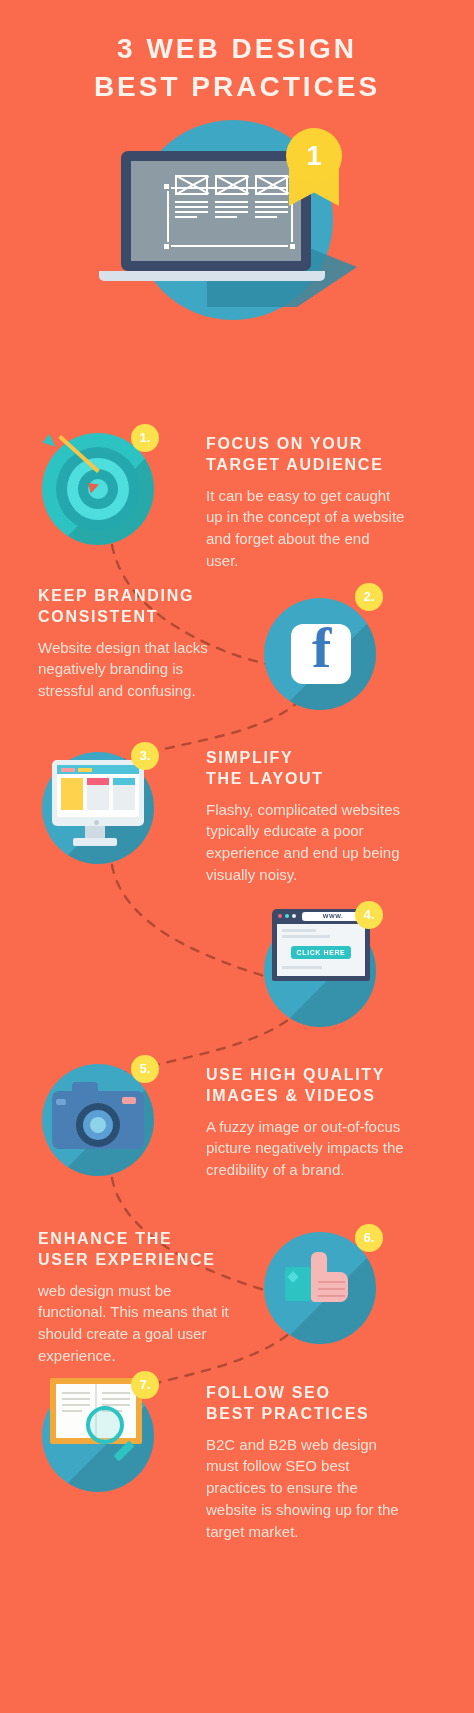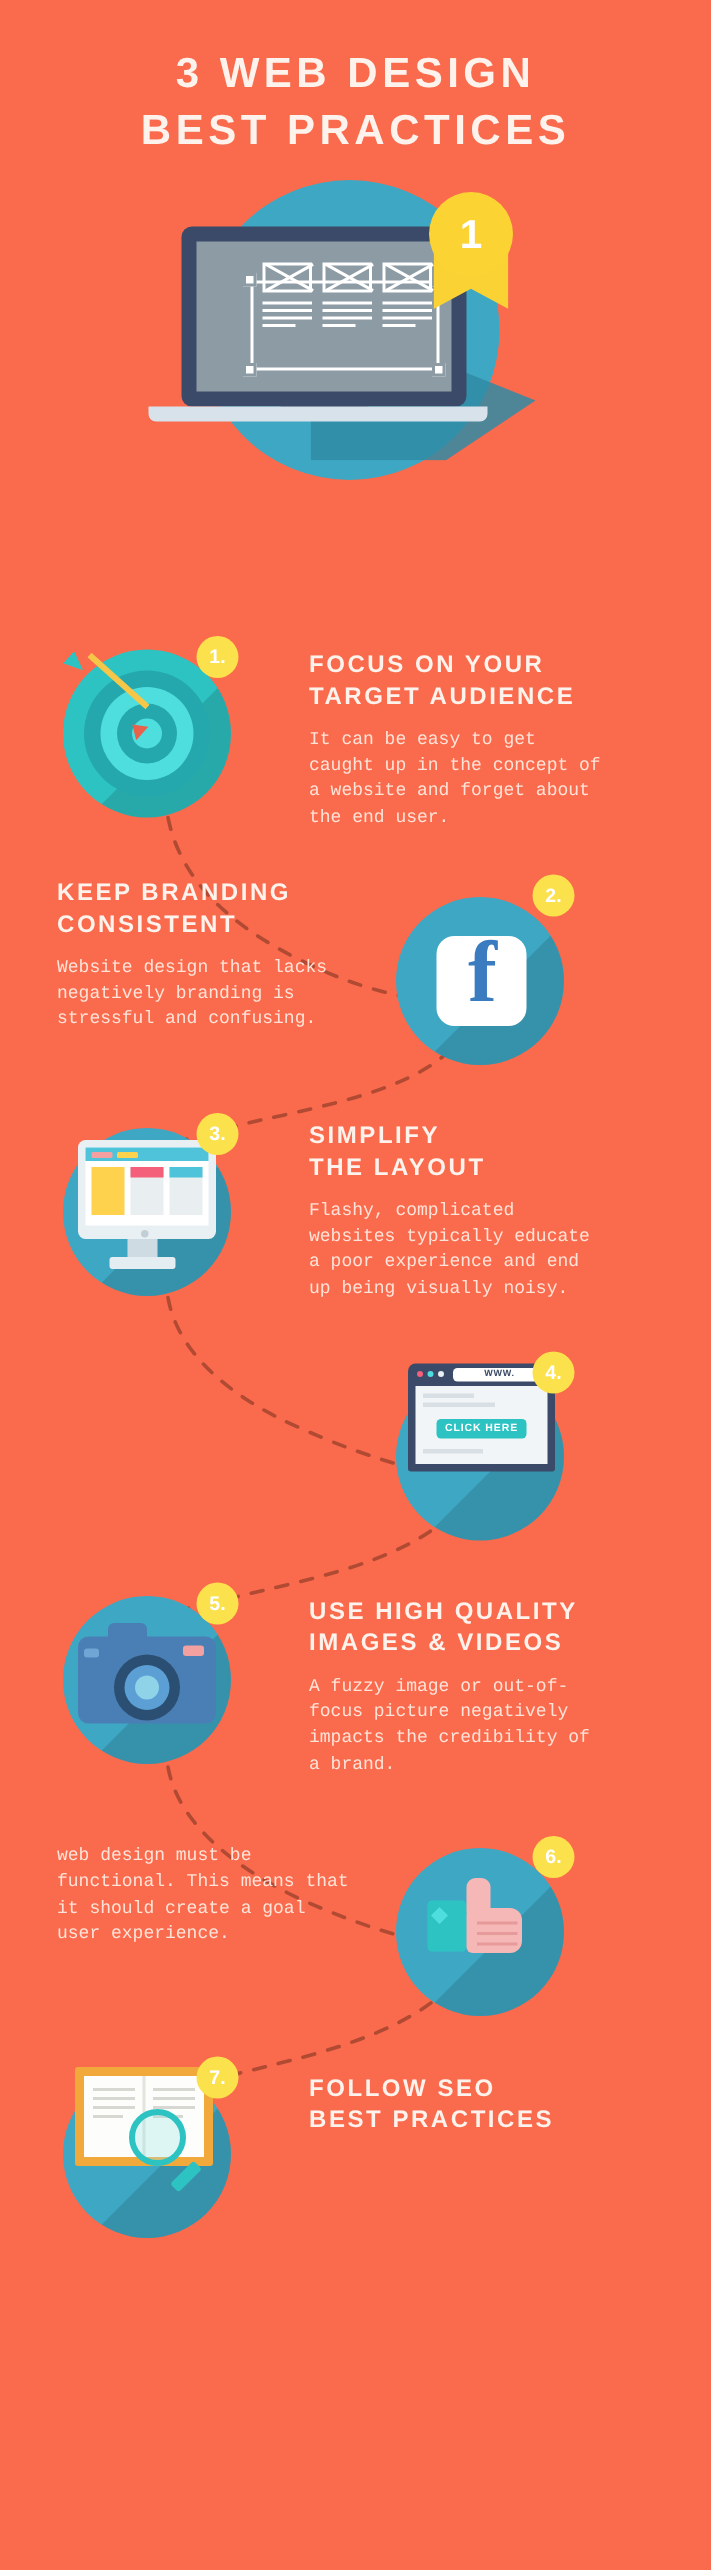--- a/index.html
+++ b/index.html
@@ -148,23 +148,22 @@
     color: #fdf3ec;
     font-weight: bold;
     font-size: 16px;
     letter-spacing: 1.7px;
     line-height: 1.3;
     text-transform: uppercase;
     margin-bottom: 9px;
   }
   .body {
     color: #ffe3d8;
-    font-size: 12px;
+    font-size: 15px;
     line-height: 1.45;
-    font-family: Liberation Mono, monospace;
   }
 
   
   .circ {
     position: absolute;
     width: 112px; height: 112px;
     border-radius: 50%;
     background: #3ea8c4;
   }
   .circ.teal { background: #2ec3c3; }
@@ -495,20 +494,24 @@
       <div class="cell" style="left:289px; top:1273px; width:8px; height:8px; background:#4fdede; transform:rotate(45deg);"></div>
       <div class="thumb-up" style="left:311px; top:1252px; width:16px; height:24px;"></div>
       <div class="thumb-hand" style="left:311px; top:1272px; width:37px; height:30px; border-radius:4px 8px 8px 4px;"></div>
       <div class="cell" style="left:318px; top:1281px; width:27px; height:2px; background:#e79a9a;"></div>
       <div class="cell" style="left:318px; top:1288px; width:27px; height:2px; background:#e79a9a;"></div>
       <div class="cell" style="left:318px; top:1295px; width:27px; height:2px; background:#e79a9a;"></div>
     </div>
     <div class="badge" style="left:355px; top:1224px;">6.</div>
 
     <div class="txtblock left" style="top:1229px;">
+      <div class="head">
+        <span>ENHANCE THE</span><br>
+        <span>USER EXPERIENCE</span>
+      </div>
       <div class="body">web design must be functional. This means that it should create a goal user experience.</div>
     </div>
   </div>
 
   <div class="section">
     <div class="circ" style="left:42px; top:1380px;">
       <div class="circ-shadow">
           <i></i>
         </div>
     </div>
@@ -527,16 +530,17 @@
       <div class="mag-ring" style="left:86px; top:1406px; width:38px; height:38px;"></div>
       <div class="mag-handle" style="left:120px; top:1440px; width:8px; height:22px;"></div>
     </div>
     <div class="badge" style="left:131px; top:1371px;">7.</div>
 
     <div class="txtblock right" style="top:1383px;">
       <div class="head">
         <span>FOLLOW SEO</span><br>
         <span>BEST PRACTICES</span>
       </div>
+      <div class="body">B2C and B2B web design must follow SEO best practices to ensure the website is showing up for the target market.</div>
     </div>
   </div>
 
 </div>
 
 </body></html>

